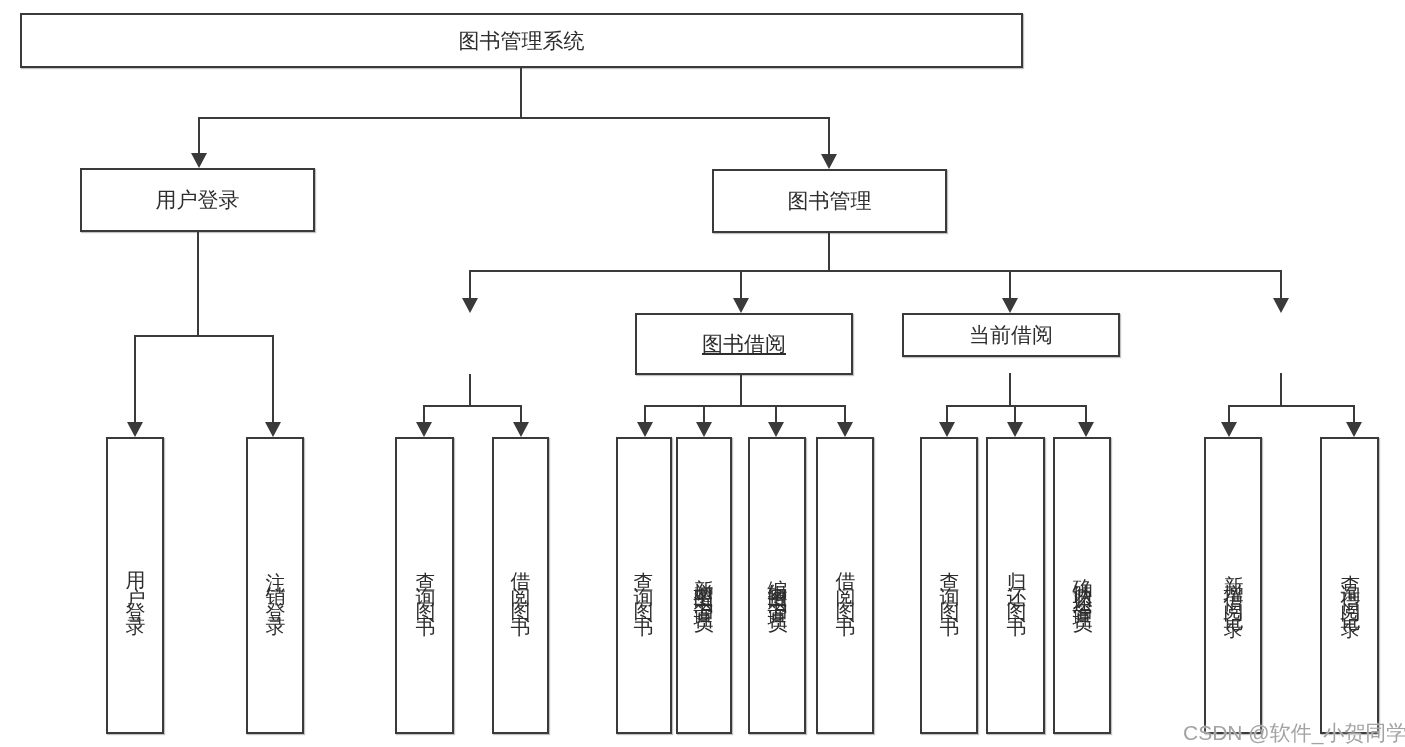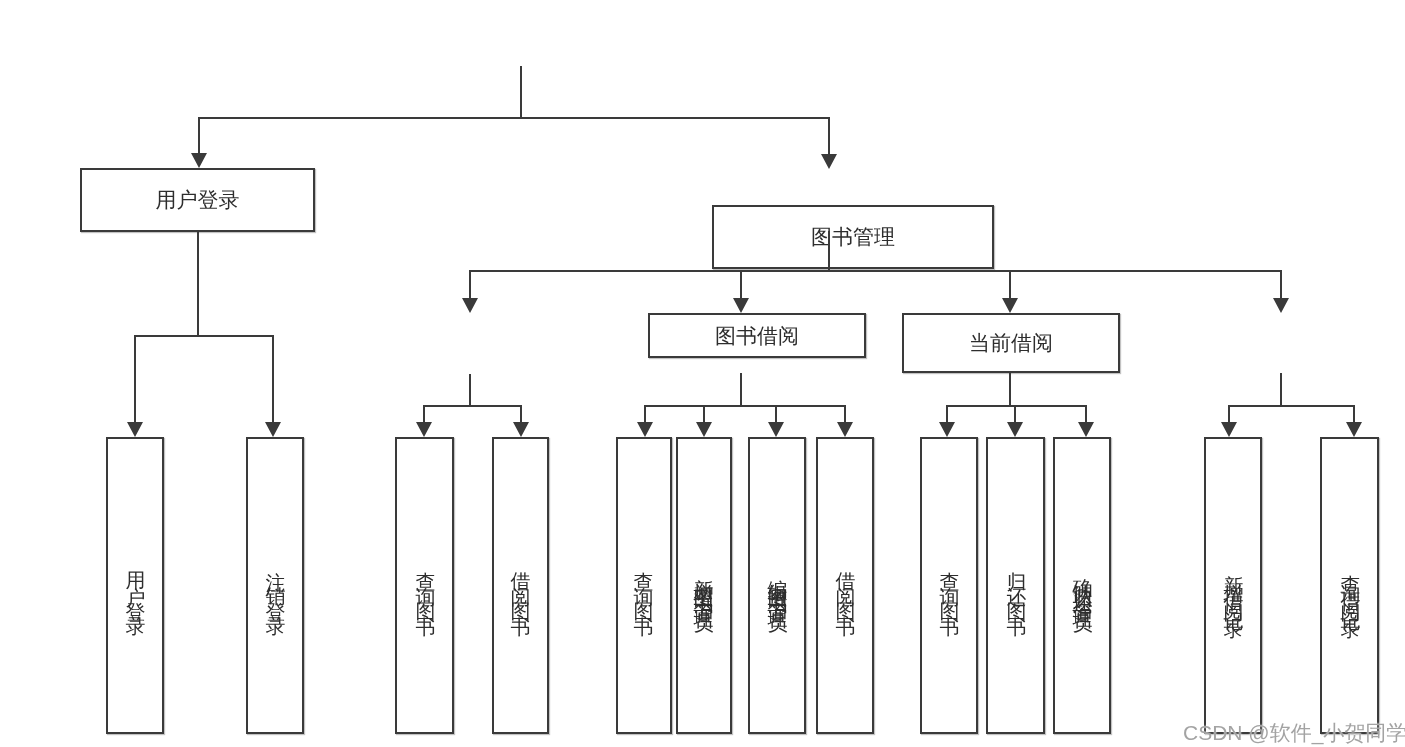--- a/index.html
+++ b/index.html
@@ -59,32 +59,35 @@
     text-shadow: 0 0 2px #ffffff;
     z-index: 5;
     white-space: nowrap;
   }
 </style>
 </head>
 <body>
 
 <div class="canvas">
 
+  <div class="box" style="left:20px; top:13px; width:1003px; height:55px;">
+    <span>图书管理系统</span>
+  </div>
 
   <div class="v" style="left:520px; top:66px; height:52px;"></div>
   <div class="h" style="left:198px; top:117px; width:632px;"></div>
   <div class="v" style="left:198px; top:117px; height:37px;"></div>
   <div class="arr" style="left:191px; top:153px;"></div>
   <div class="v" style="left:828px; top:117px; height:38px;"></div>
   <div class="arr" style="left:821px; top:154px;"></div>
 
   <div class="box" style="left:80px; top:168px; width:235px; height:64px;">
     <span>用户登录</span>
   </div>
-  <div class="box" style="left:712px; top:169px; width:282px; height:64px;margin-top:36px;">
+  <div class="box" style="left:712px; top:169px; width:235px; height:64px;">
     <span>图书管理</span>
   </div>
 
   <div class="v" style="left:197px; top:231px; height:105px;"></div>
   <div class="h" style="left:134px; top:335px; width:140px;"></div>
   <div class="v" style="left:134px; top:335px; height:88px;"></div>
   <div class="arr" style="left:127px; top:422px;"></div>
   <div class="v" style="left:272px; top:335px; height:88px;"></div>
   <div class="arr" style="left:265px; top:422px;"></div>
 
@@ -92,24 +95,24 @@
   <div class="h" style="left:469px; top:270px; width:812px;"></div>
   <div class="v" style="left:469px; top:270px; height:29px;"></div>
   <div class="arr" style="left:462px; top:298px;"></div>
   <div class="v" style="left:740px; top:270px; height:29px;"></div>
   <div class="arr" style="left:733px; top:298px;"></div>
   <div class="v" style="left:1009px; top:270px; height:29px;"></div>
   <div class="arr" style="left:1002px; top:298px;"></div>
   <div class="v" style="left:1280px; top:270px; height:29px;"></div>
   <div class="arr" style="left:1273px; top:298px;"></div>
 
-  <div class="box" style="left:648px; top:313px; width:218px; height:45px;">
+  <div class="box" style="left:635px; top:313px; width:218px; height:62px;text-decoration:underline;">
     <span>图书借阅</span>
   </div>
-  <div class="box" style="left:902px; top:313px; width:218px; height:60px;">
+  <div class="box" style="left:902px; top:313px; width:218px; height:44px;">
     <span>当前借阅</span>
   </div>
 
   <div class="v" style="left:469px; top:374px; height:33px;"></div>
   <div class="h" style="left:423px; top:405px; width:99px;"></div>
   <div class="v" style="left:423px; top:405px; height:18px;"></div>
   <div class="arr" style="left:416px; top:422px;"></div>
   <div class="v" style="left:520px; top:405px; height:18px;"></div>
   <div class="arr" style="left:513px; top:422px;"></div>
 

